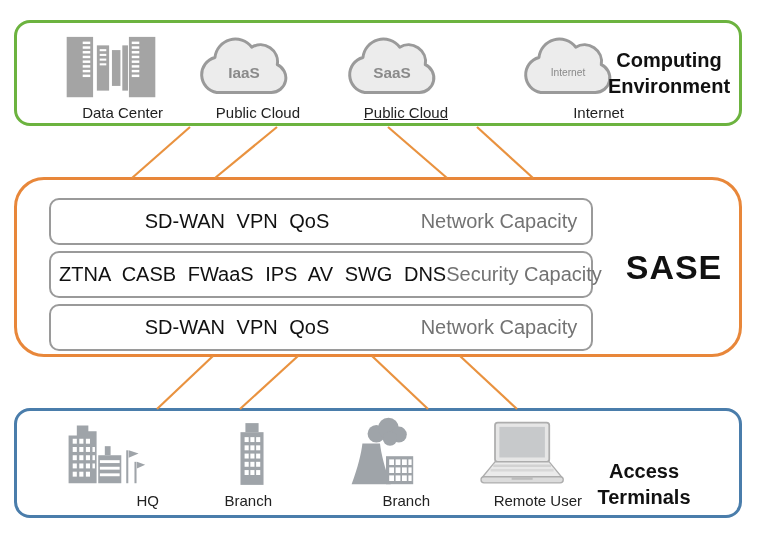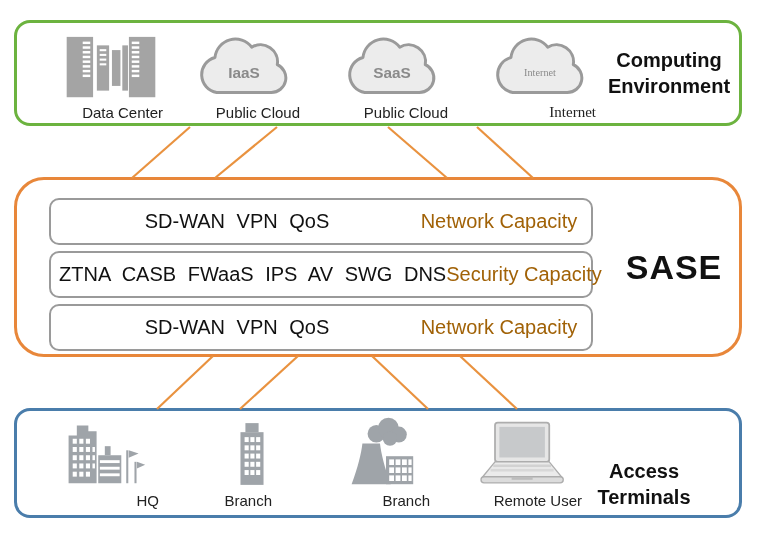--- a/index.html
+++ b/index.html
@@ -25,39 +25,39 @@
     font-weight:bold;font-size:34px;letter-spacing:1px;color:#111;
   }
 
   
   .item{position:absolute;top:8px;display:flex;flex-direction:column;align-items:flex-end;gap:3px;}
   .item .icon-box{height:70px;display:flex;align-items:flex-end;justify-content:center;}
   .item .item-label{font-size:15px;color:#222;white-space:nowrap;}
 
   .green .item-datacenter{left:26px;width:120px;}
   .green .item-iaas     {left:168px;width:115px;}
-  .green .item-saas     {left:316px;width:115px;}
-  .green .item-internet {left:464px;width:115px;font-family:Liberation Serif, serif;}
+  .green .item-saas     {left:316px;width:115px;text-decoration:underline;}
+  .green .item-internet {left:492px;width:115px;}
 
   .blue .item-hq        {left:22px;width:120px;}
   .blue .item-branch    {left:160px;width:95px;}
   .blue .item-factory   {left:288px;width:125px;}
   .blue .item-remote    {left:420px;width:145px;}
 
   
   .rows{position:absolute;left:32px;top:18px;width:544px;display:flex;flex-direction:column;gap:6px;}
   .srow{
     height:47px;box-sizing:border-box;border:2px solid #9a9a9a;border-radius:10px;background:#fff;
     display:flex;align-items:center;padding:0 8px;
   }
   .srow .services{
     flex:1;text-align:center;font-size:20px;color:#111;word-spacing:6px;white-space:nowrap;
   }
   .srow .capacity{
-    width:168px;text-align:center;font-size:20px;color:#a16207;white-space:nowrap;
+    width:168px;text-align:center;font-size:20px;color:#737373;white-space:nowrap;
   }
 
   
   .connectors{position:absolute;left:0;top:0;pointer-events:none;}
 
   .cloud-svg{display:block;}
 </style>
 </head>
 <body>
 

